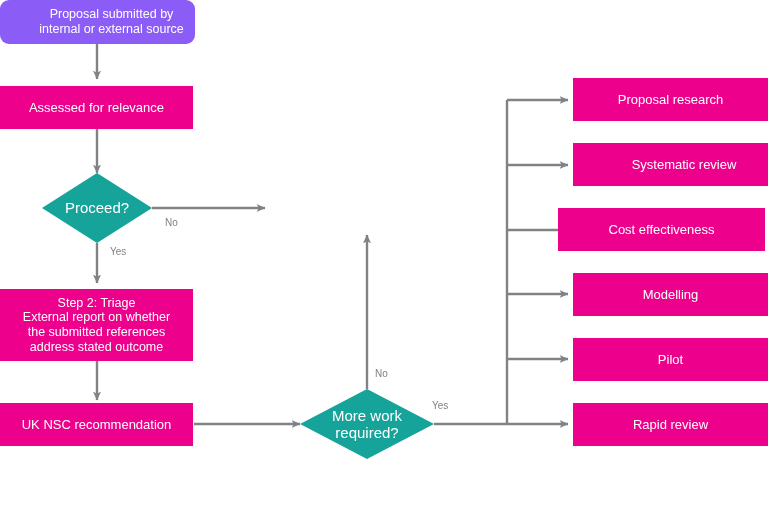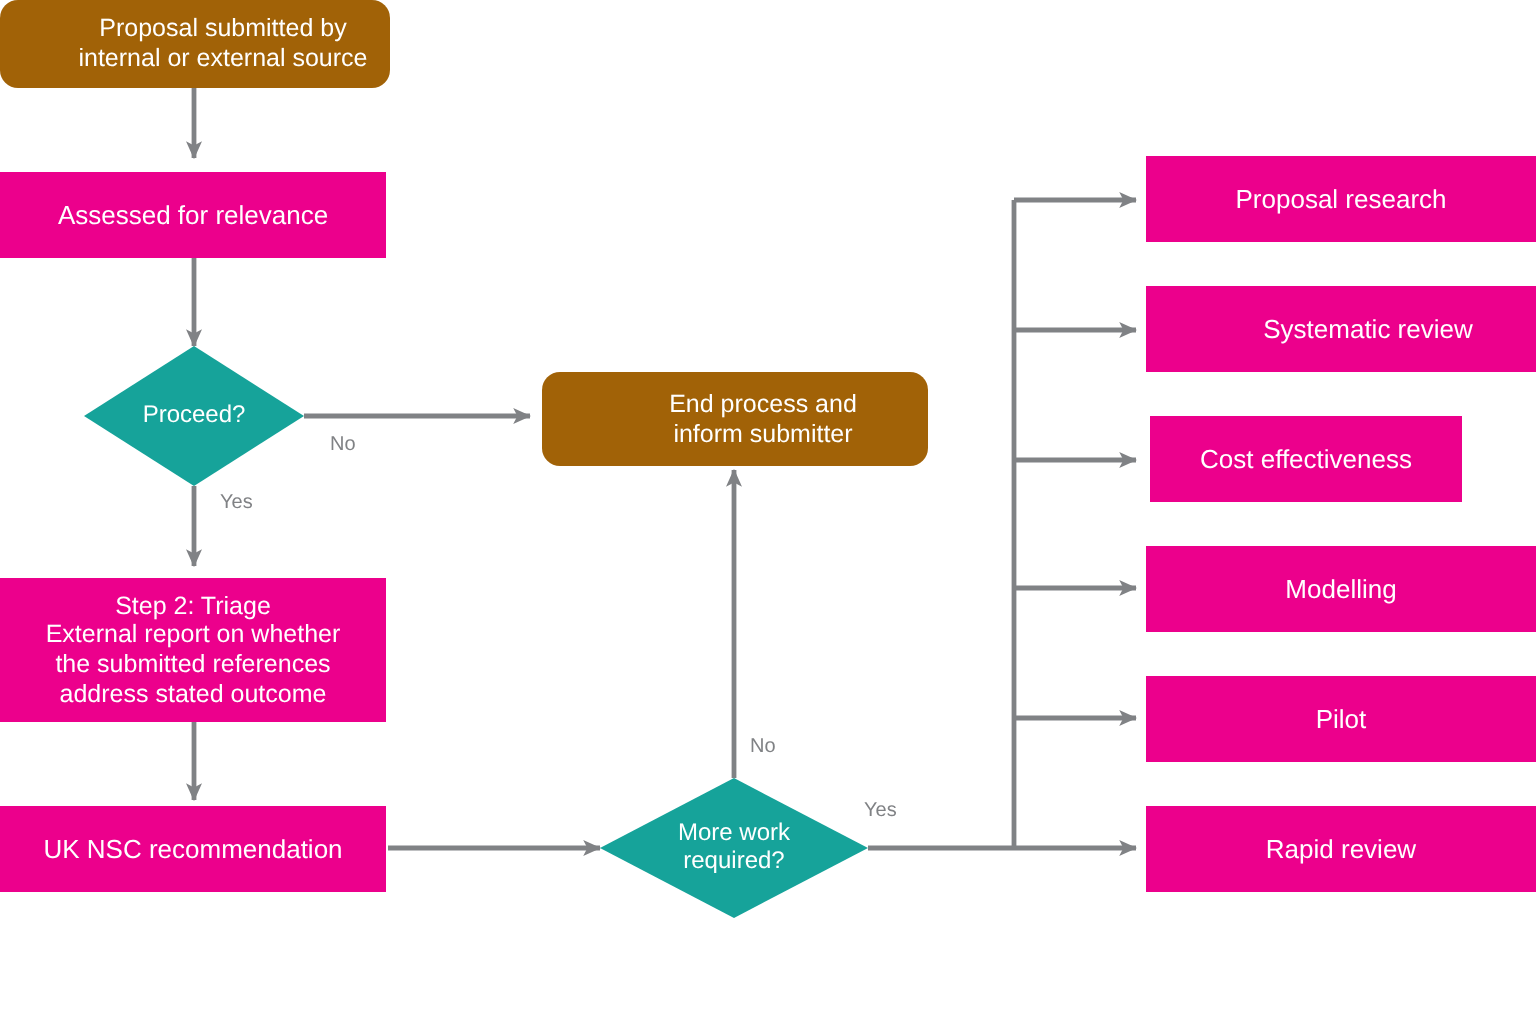--- a/index.html
+++ b/index.html
@@ -30,40 +30,40 @@
     align-items: center;
     justify-content: center;
     text-align: center;
     color: #ffffff;
     box-sizing: border-box;
     line-height: 1.18;
     white-space: pre-line;
     z-index: 3;
   }
   .node-terminator {
-    background: #a16207;
+    background: #8b5cf6;
     border-radius: 9px;
     font-size: 12.5px;
     padding-left: 28px;
   }
   .node-process {
     background: #ec008c;
     font-size: 13px;
   }
   .node-process.small {
     font-size: 12.5px;
   }
   .node-decision-label {
     position: absolute;
     display: flex;
     align-items: center;
     justify-content: center;
     text-align: center;
     color: #ffffff;
-    font-size: 12px;
+    font-size: 15px;
     line-height: 1.15;
     white-space: pre-line;
     z-index: 4;
     pointer-events: none;
   }
   .edge-label {
     position: absolute;
     color: #808285;
     font-size: 10px;
     z-index: 4;
@@ -115,24 +115,20 @@
   </div>
 
   <div class="node node-process" style="left:0px; top:86px; width:193px; height:43px;">
     <span>Assessed for relevance</span>
   </div>
 
   <div class="node-decision-label" style="left:42px; top:190px; width:110px; height:36px;">
     <span>Proceed?</span>
   </div>
 
-  <div class="node node-terminator" style="left:271px; top:186px; width:193px; height:47px;">
-    <span>End process and
-inform submitter</span>
-  </div>
 
   <div class="node node-process small" style="left:0px; top:289px; width:193px; height:72px;">
     <span>Step 2: Triage
 External report on whether
 the submitted references
 address stated outcome</span>
   </div>
 
   <div class="node node-process" style="left:0px; top:403px; width:193px; height:43px;">
     <span>UK NSC recommendation</span>
@@ -142,21 +138,21 @@
     <span>More work
 required?</span>
   </div>
 
   <div class="node node-process" style="left:573px; top:78px; width:195px; height:43px;">
     <span>Proposal research</span>
   </div>
   <div class="node node-process" style="left:573px; top:143px; width:222px; height:43px;">
     <span>Systematic review</span>
   </div>
-  <div class="node node-process" style="left:575px; top:208px; width:156px; height:43px;">
+  <div class="node node-process" style="left:558px; top:208px; width:207px; height:43px;">
     <span>Cost effectiveness</span>
   </div>
   <div class="node node-process" style="left:573px; top:273px; width:195px; height:43px;">
     <span>Modelling</span>
   </div>
   <div class="node node-process" style="left:573px; top:338px; width:195px; height:43px;justify-content:center;">
     <span>Pilot</span>
   </div>
   <div class="node node-process" style="left:573px; top:403px; width:195px; height:43px;">
     <span>Rapid review</span>

